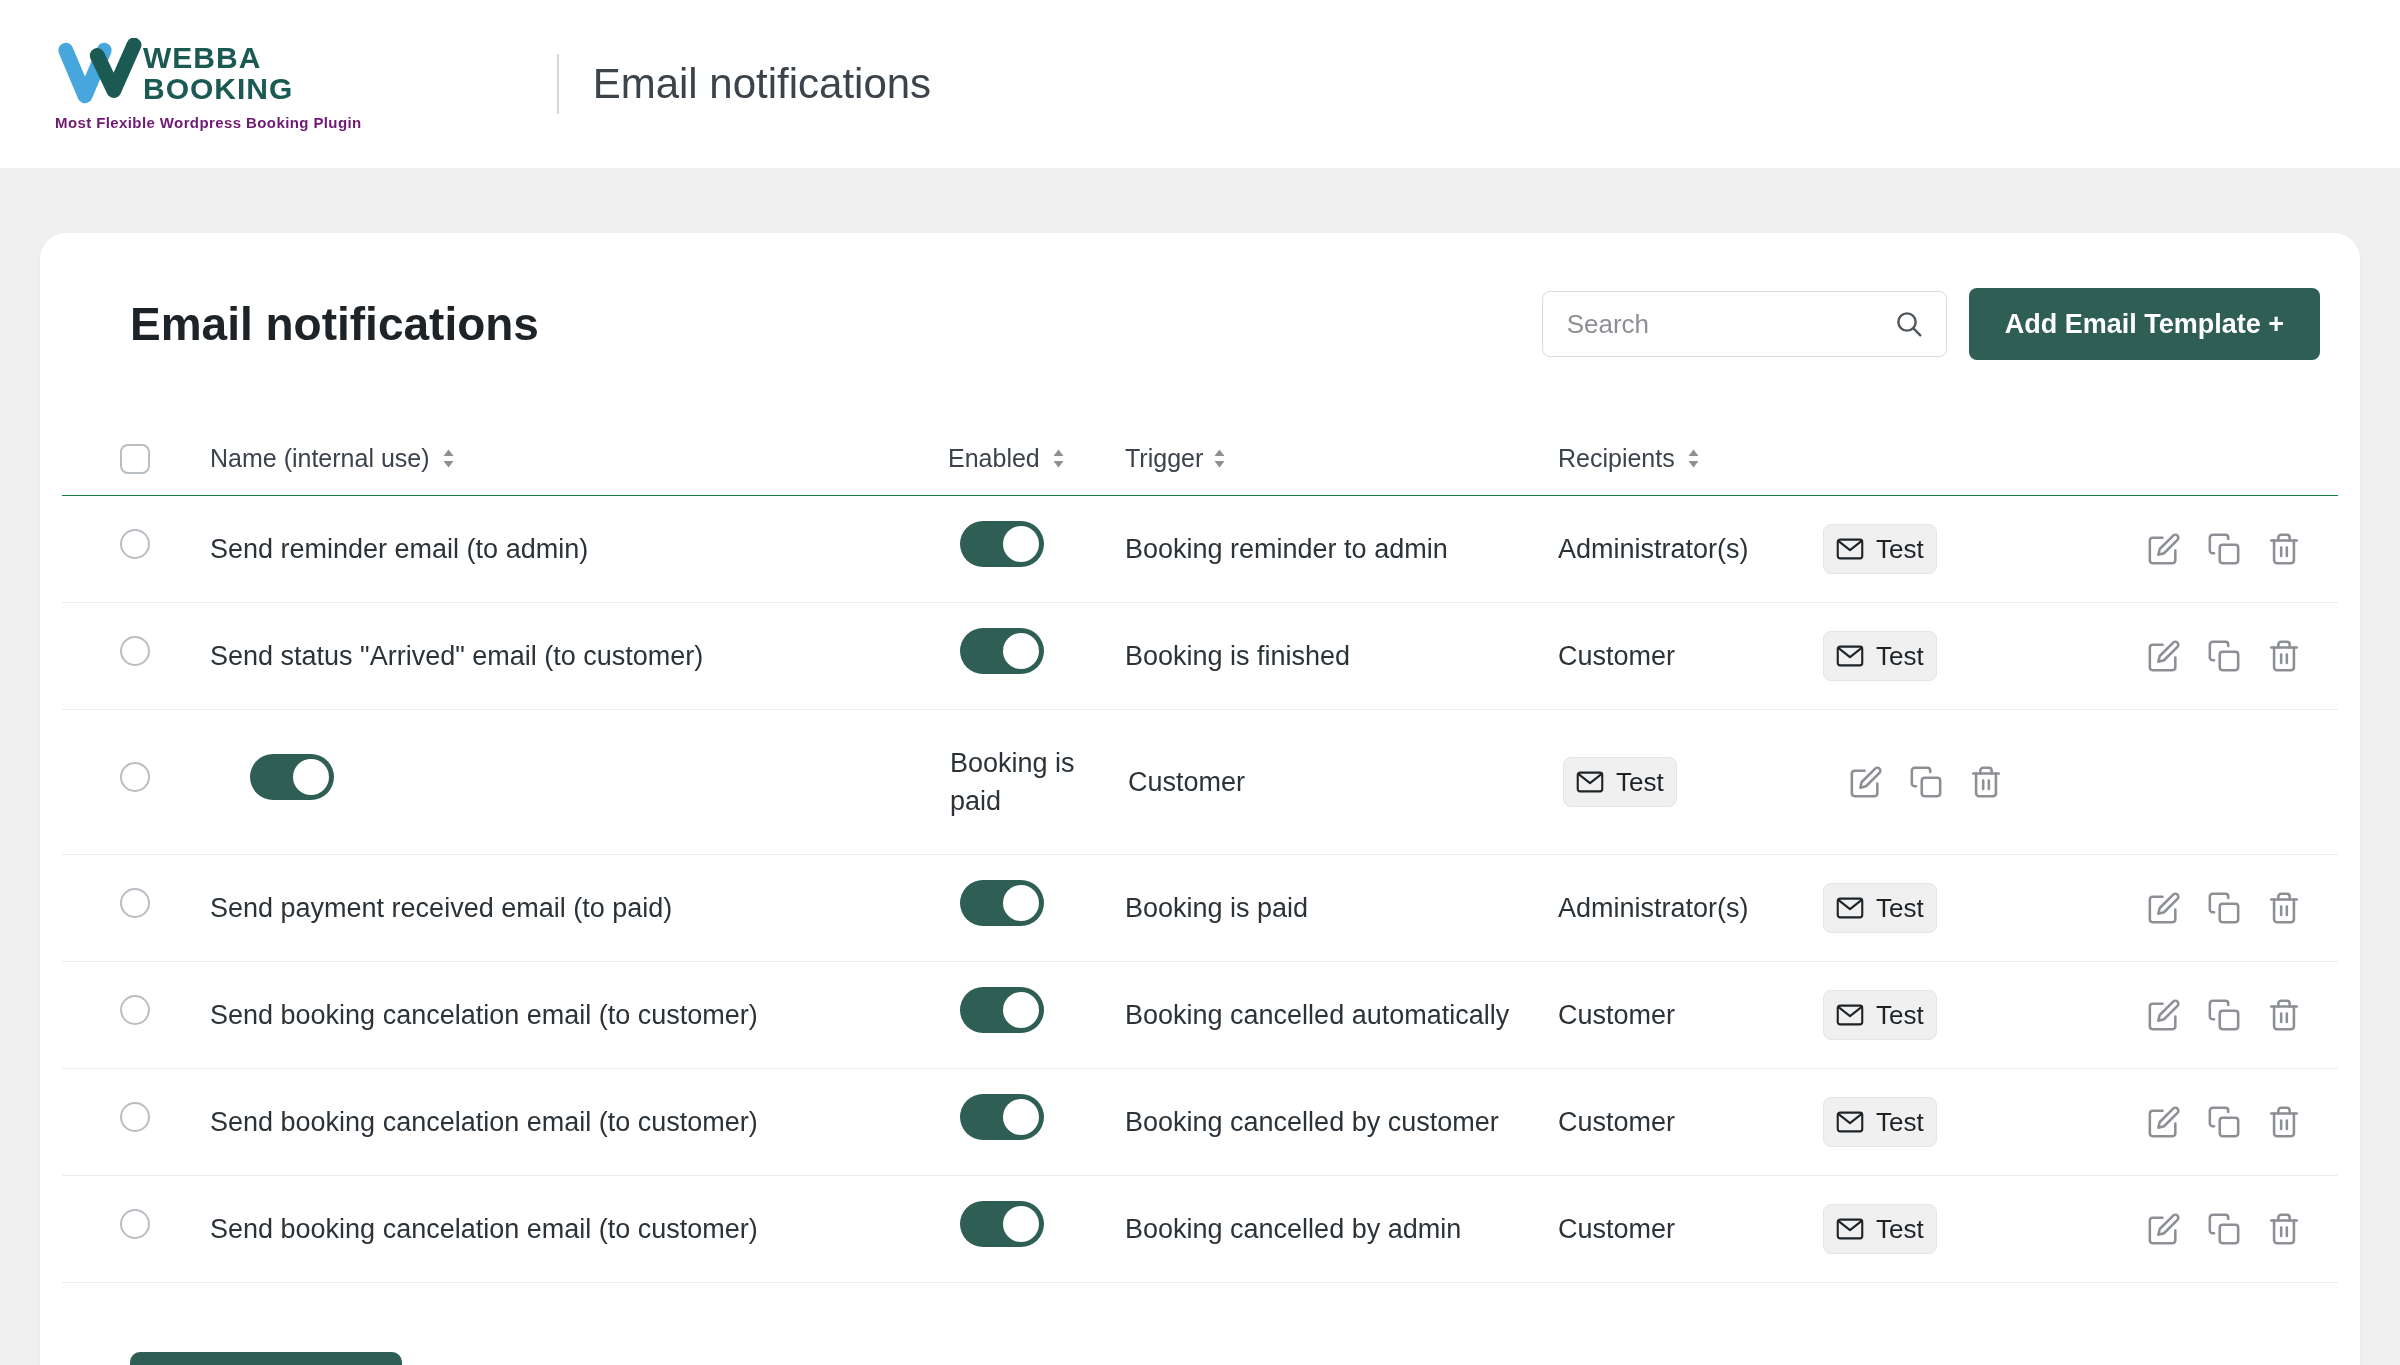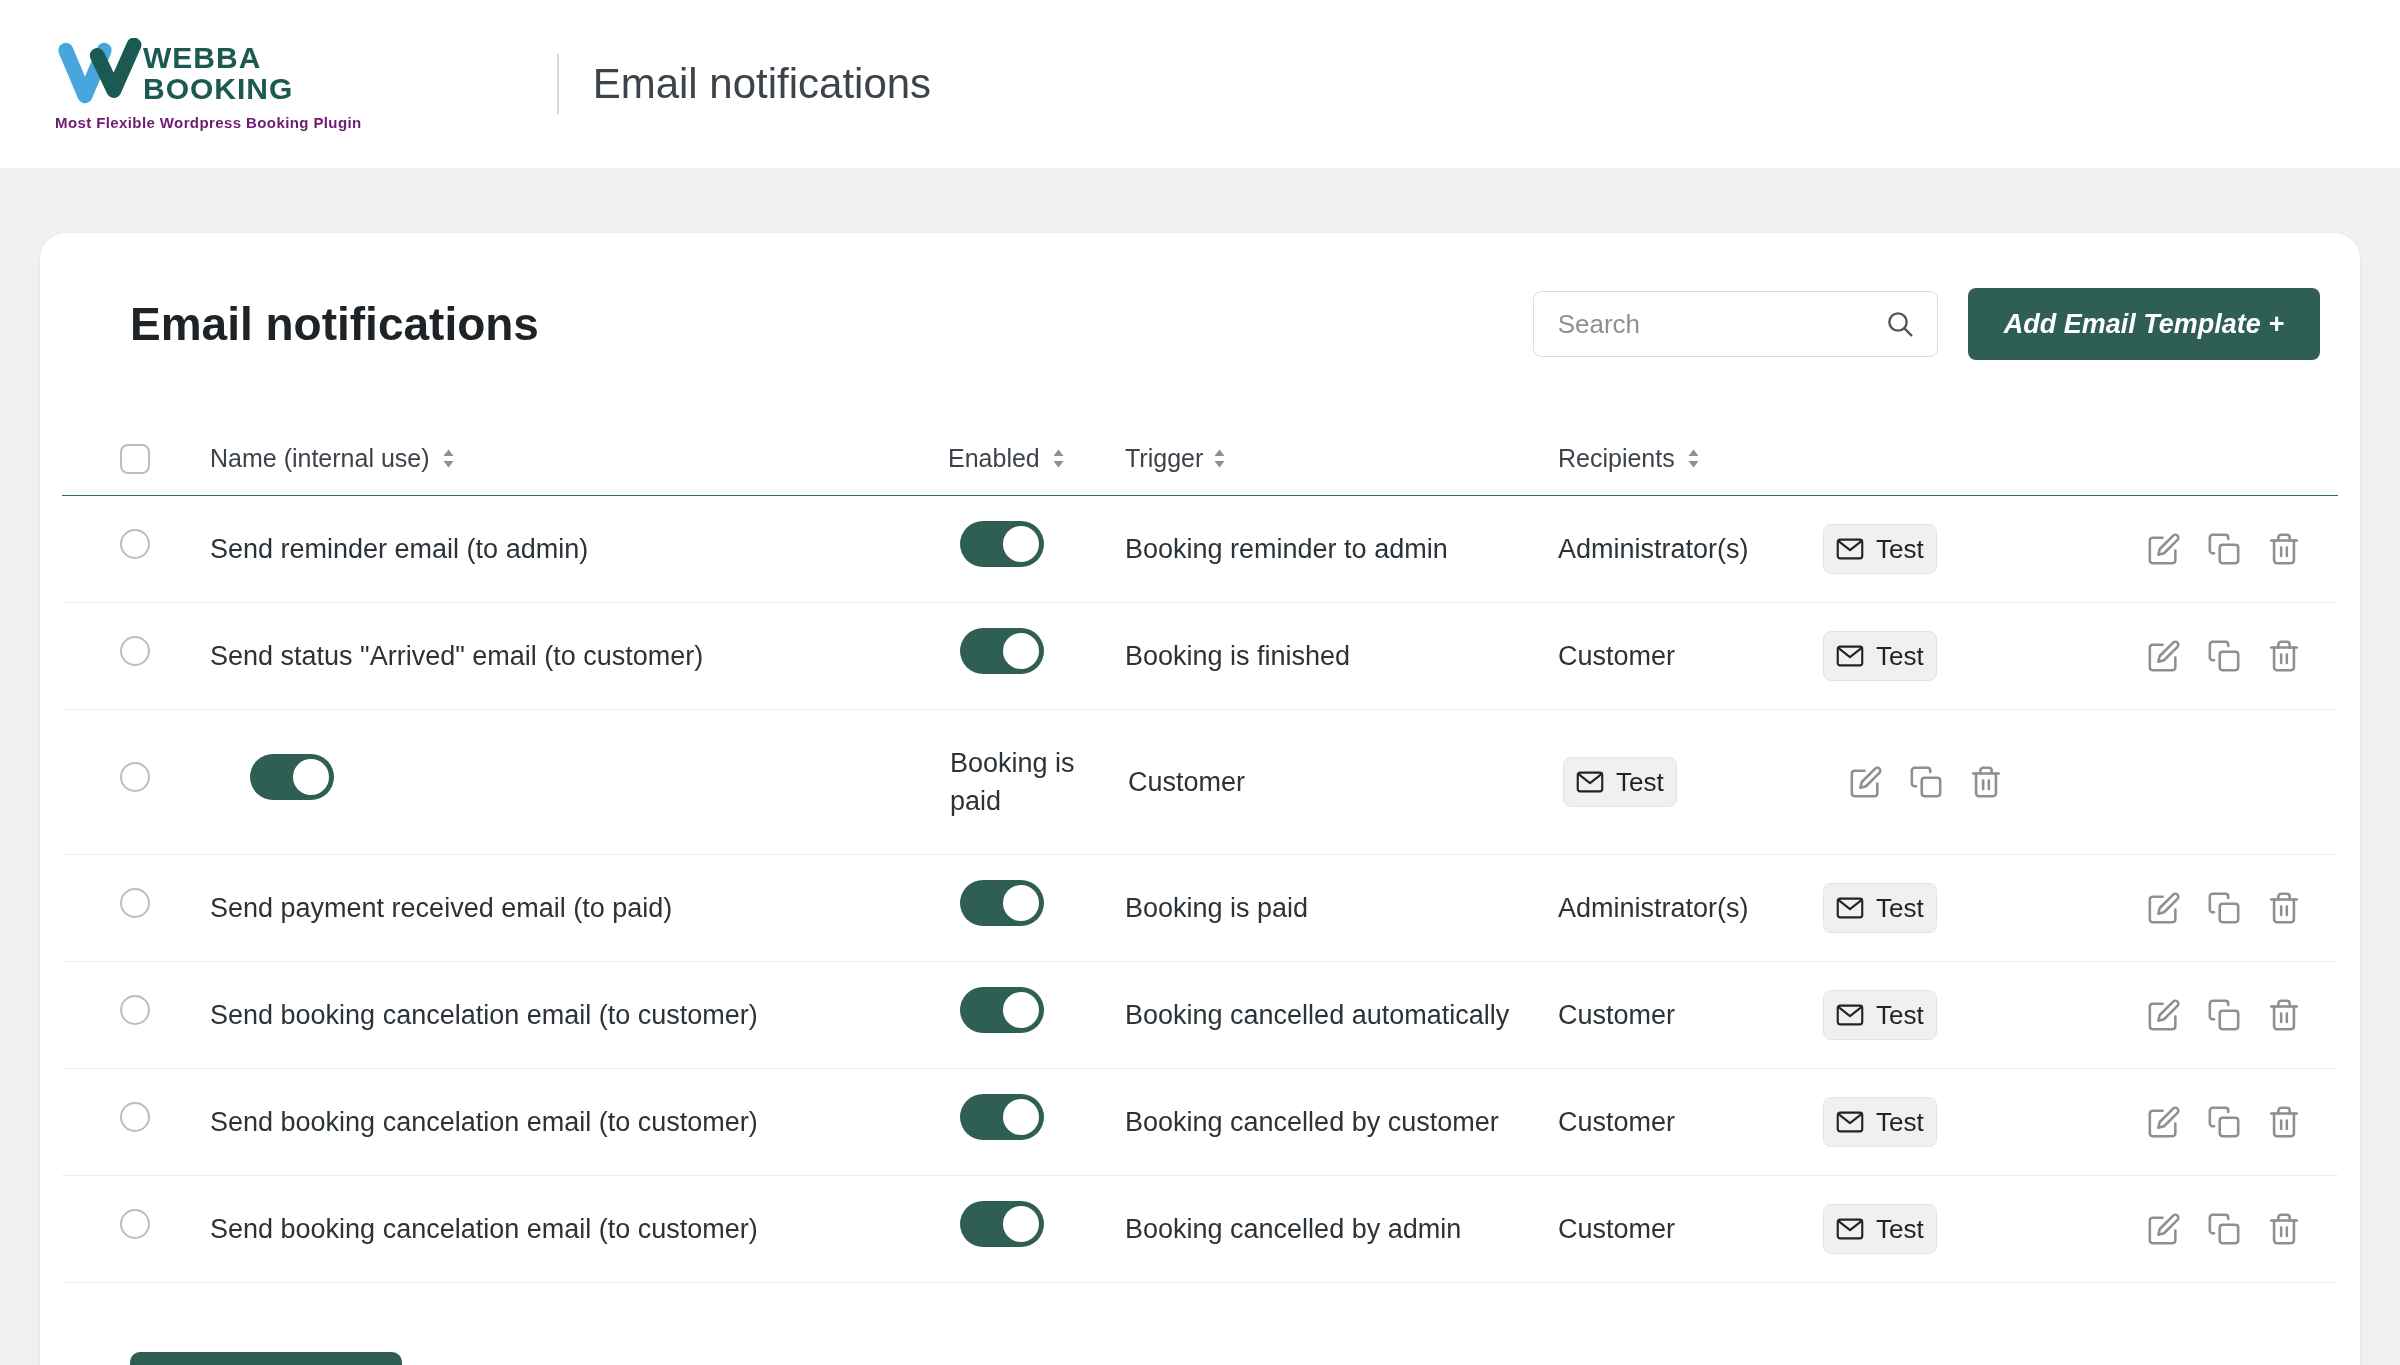--- a/index.html
+++ b/index.html
@@ -30,33 +30,33 @@
   .topbar-divider{width:2px;height:60px;background:#d8d8d8;margin:0 34px 0 195px;}
   .page-title{font-size:42px;color:#3c434a;font-weight:400;}
   
   #panel{
     position:absolute;left:40px;top:233px;width:2320px;height:1320px;
     background:#ffffff;border-radius:26px;
     box-shadow:0 1px 3px rgba(0,0,0,.06);
   }
   .panel-head{display:flex;align-items:center;padding:55px 40px 0 90px;}
   .panel-title{font-size:46px;font-weight:700;color:#1d2327;}
-  .head-right{margin-left:auto;display:flex;align-items:center;gap:30px;}
+  .head-right{margin-left:auto;display:flex;align-items:center;gap:22px;}
   .search-wrap{position:relative;}
   .search-input{
     width:405px;height:66px;border:1px solid #dcdcde;border-radius:8px;
     font-size:26px;color:#3c434a;padding:0 72px 0 24px;outline:none;
     font-family:"Liberation Sans",sans-serif;background:#fff;
   }
   .search-input::placeholder{color:#8c8f94;}
   .search-icon{position:absolute;right:22px;top:50%;transform:translateY(-50%);width:32px;height:32px;color:#50575e;}
   .add-btn{
     height:72px;padding:0 36px;border:none;border-radius:8px;
     background:var(--accent);color:#ffffff;font-size:27px;font-weight:700;
-    font-family:"Liberation Sans",sans-serif;cursor:pointer;white-space:nowrap;font-style:italic;
+    font-family:"Liberation Sans",sans-serif;cursor:pointer;white-space:nowrap;
   }
   
   .table{margin:62px 22px 0;}
   .trow{
     display:grid;
     grid-template-columns:90px 710px 175px 430px 260px 220px 1fr;
     align-items:center;
     padding:0 35px 0 58px;
     border-bottom:1px solid #ededee;
   }

